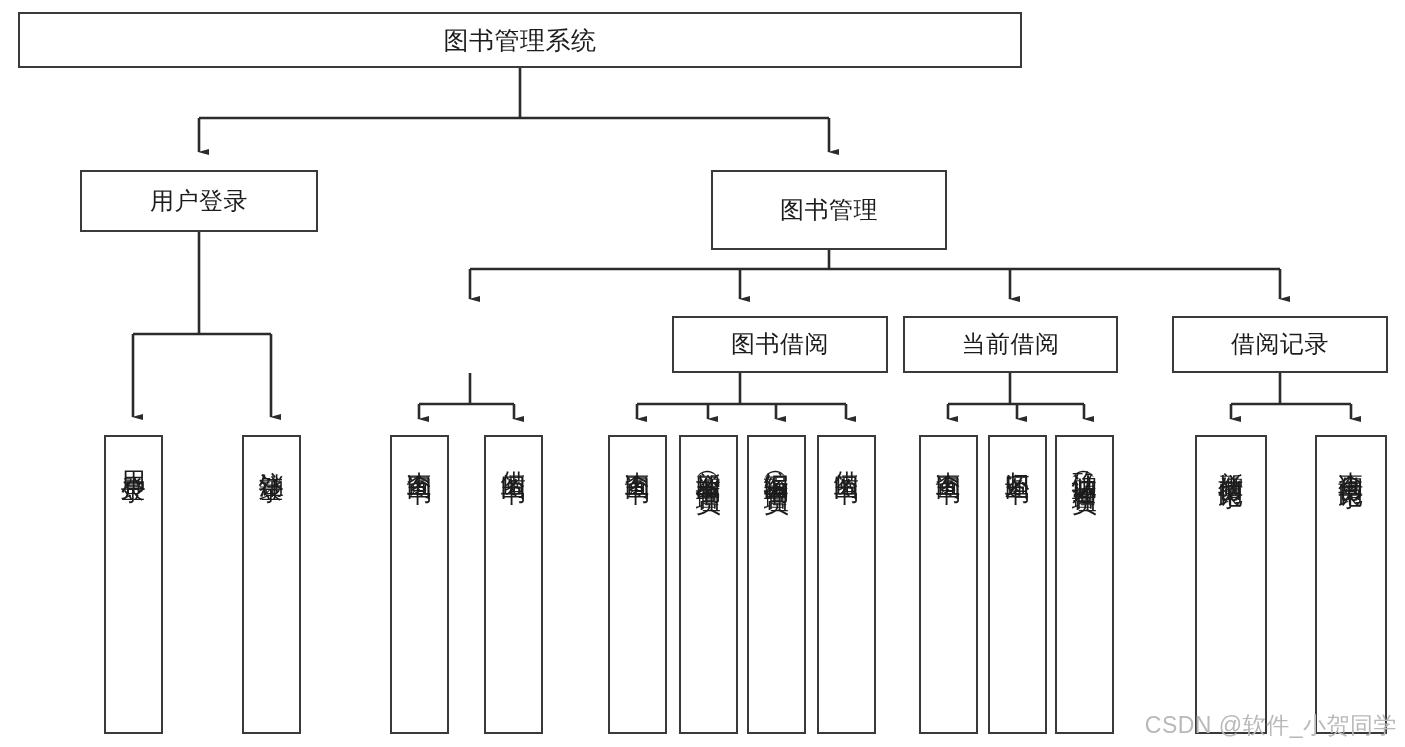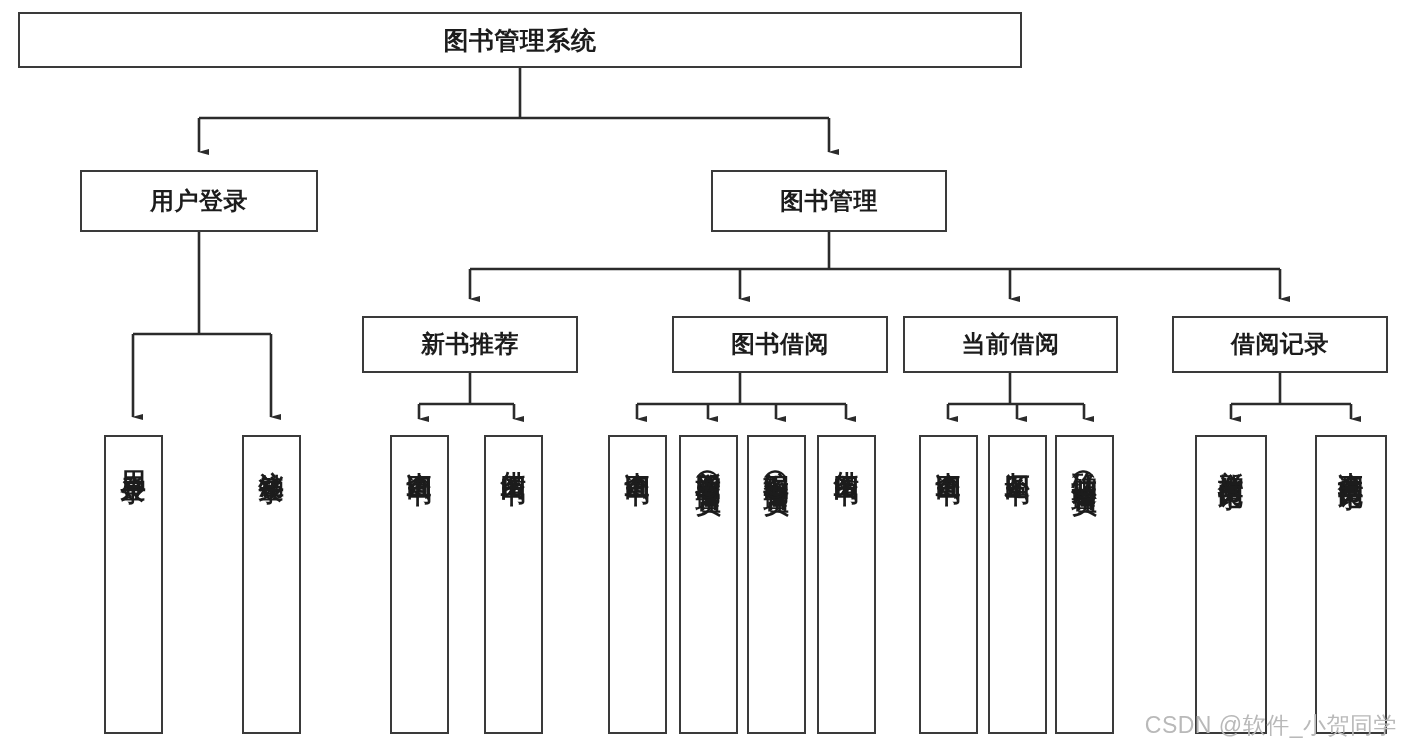--- a/index.html
+++ b/index.html
@@ -29,21 +29,20 @@
     display: flex;
     align-items: center;
     justify-content: center;
     color: #1c1c1c;
   }
   .node .label {
     display: block;
     text-align: center;
     line-height: 1.12;
     letter-spacing: 0.5px;
-    font-weight: bold;
   }
   .node.horizontal .label {
     writing-mode: horizontal-tb;
     font-size: 24px;
   }
   .node.vertical {
     align-items: flex-start;
     justify-content: center;
     padding-top: 14px;
   }
@@ -132,27 +131,24 @@
     </g>
   </svg>
 
   <div class="node horizontal root" style="left:18px; top:12px; width:1004px; height:56px;">
     <span class="label">图书管理系统</span>
   </div>
 
   <div class="node horizontal lvl2" style="left:80px; top:170px; width:238px; height:62px;">
     <span class="label">用户登录</span>
   </div>
-  <div class="node horizontal lvl2" style="left:711px; top:170px; width:236px; height:62px;">
+  <div class="node horizontal lvl2" style="left:711px; top:170px; width:236px; height:80px;">
     <span class="label">图书管理</span>
   </div>
 
-  <div class="node horizontal lvl3" style="left:362px; top:316px; width:216px; height:57px;">
-    <span class="label">新书推荐</span>
-  </div>
   <div class="node horizontal lvl3" style="left:632px; top:316px; width:216px; height:57px;margin-left:40px;">
     <span class="label">图书借阅</span>
   </div>
   <div class="node horizontal lvl3" style="left:903px; top:316px; width:215px; height:57px;">
     <span class="label">当前借阅</span>
   </div>
   <div class="node horizontal lvl3" style="left:1172px; top:316px; width:216px; height:57px;">
     <span class="label">借阅记录</span>
   </div>
 

